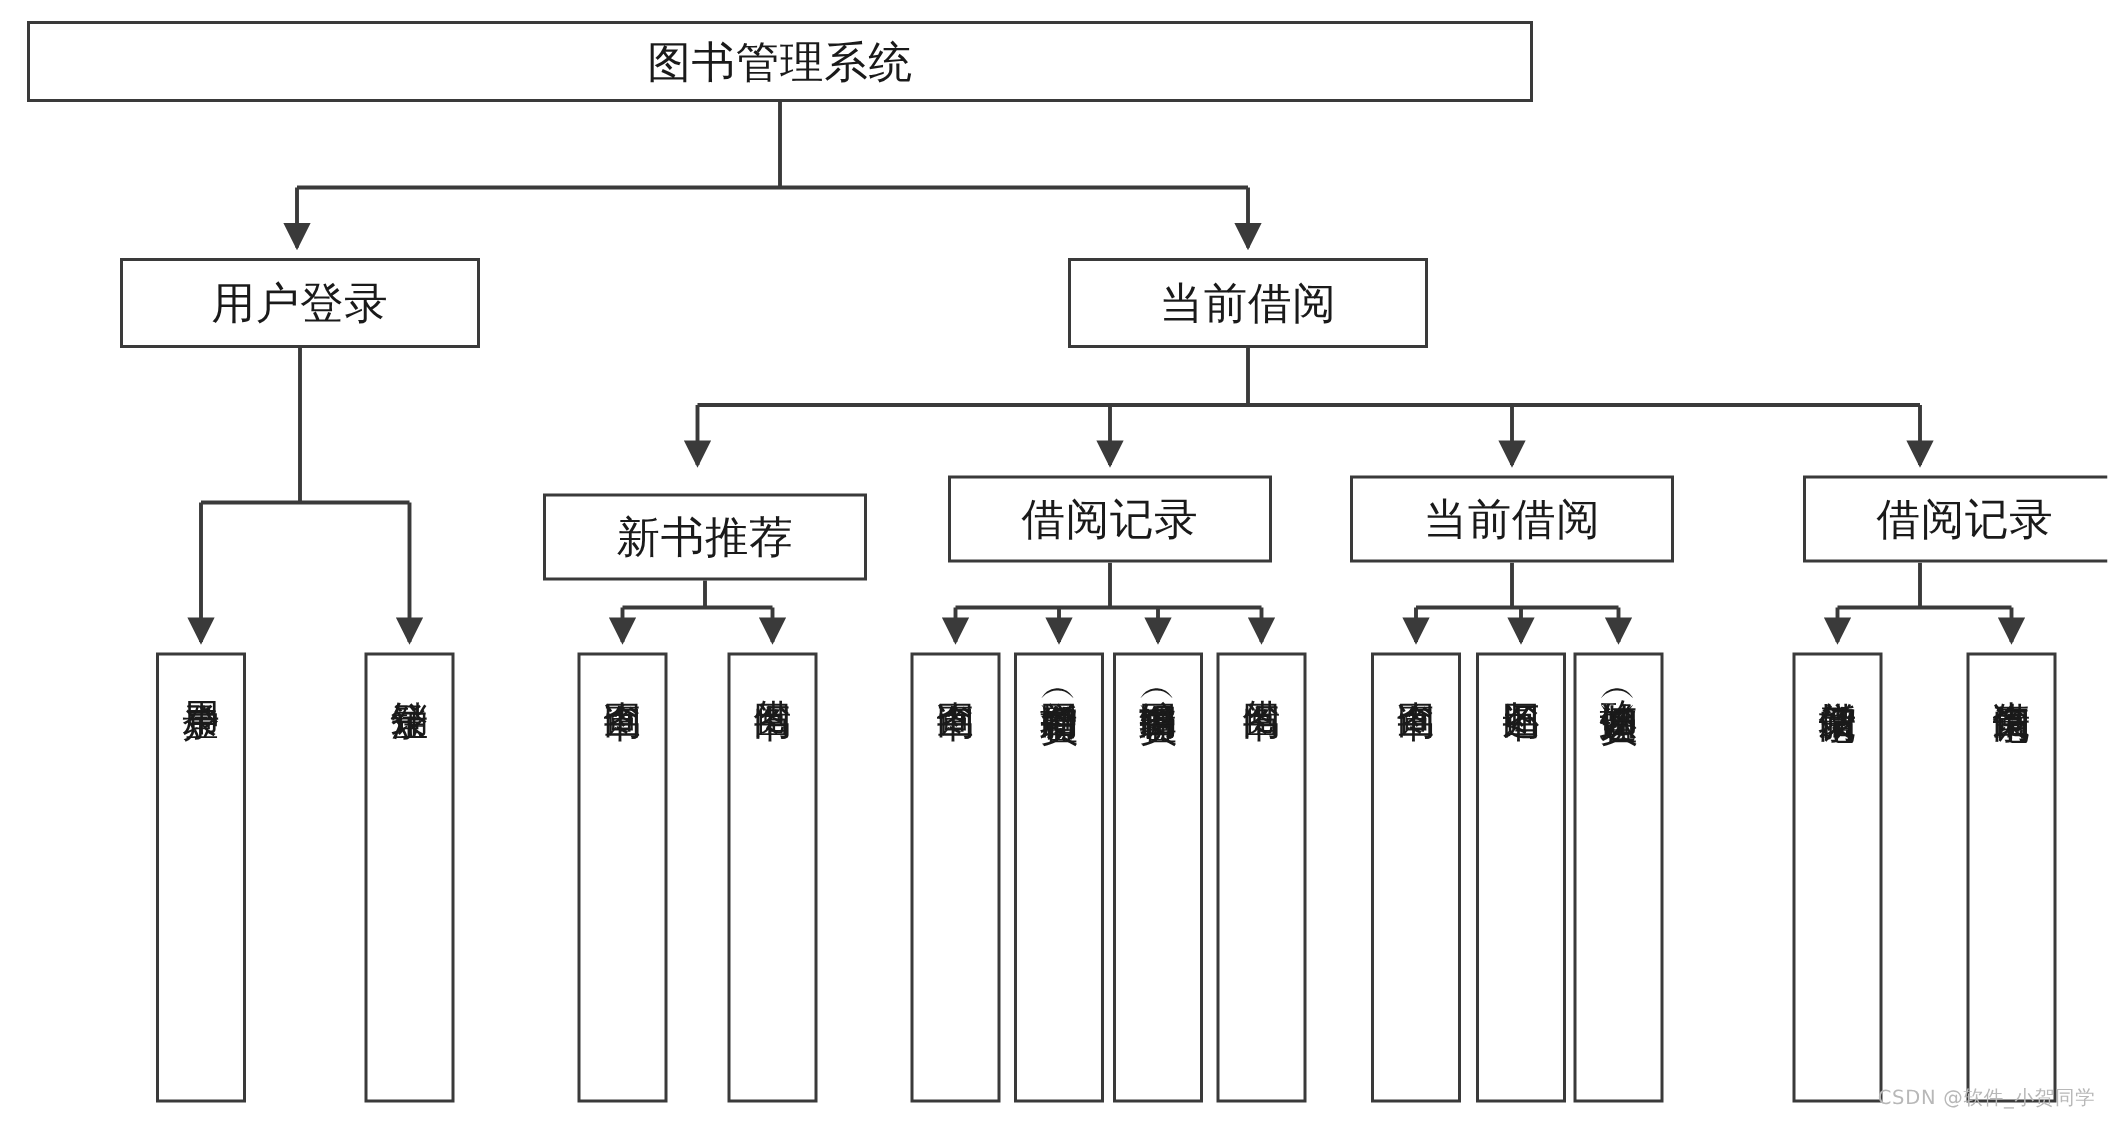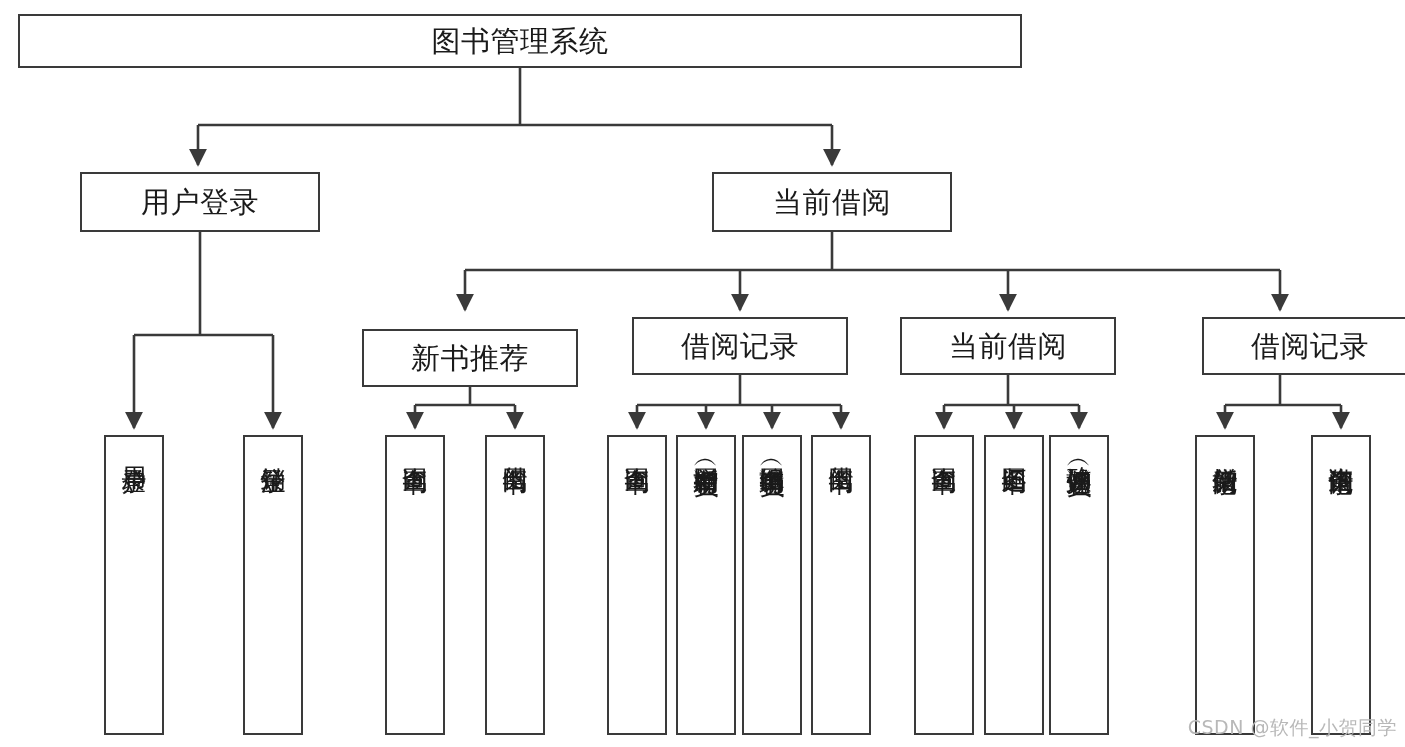--- a/index.html
+++ b/index.html
@@ -57,21 +57,21 @@
     text-orientation: upright;
     font-size: 25px;
     line-height: 1.08;
     letter-spacing: 1px;
     white-space: pre-wrap;
   }
   .watermark {
     position: absolute;
     right: 8px;
     bottom: 6px;
-    font-size: 19px;
+    font-size: 13px;
     color: #b8b8b8;
     white-space: nowrap;
     letter-spacing: 0.5px;
   }
 </style>
 </head>
 <body>
 
 <div id="canvas">
 

